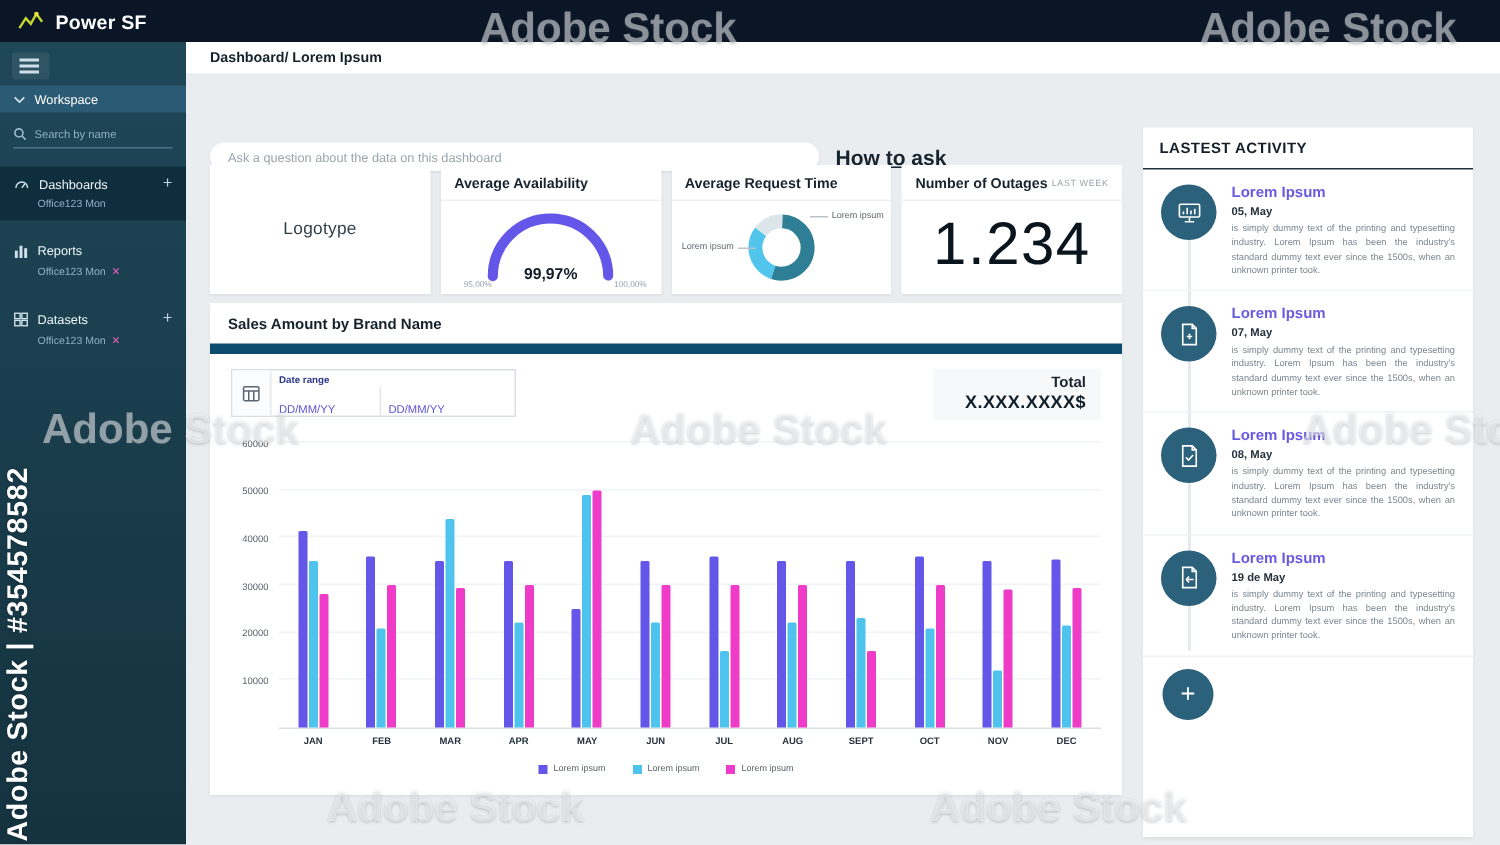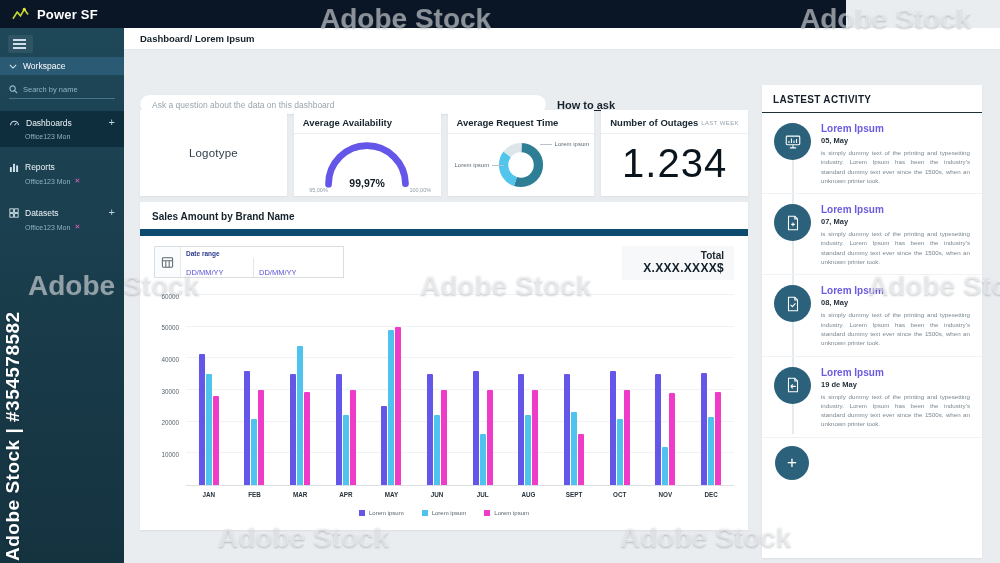--- a/index.html
+++ b/index.html
@@ -4,21 +4,21 @@
 <style>
   * { box-sizing: border-box; margin: 0; padding: 0; }
   html,body { width:1000px; height:563px; }
   body {
     position: relative; overflow: hidden;
     background:#eaedf0;
     font-family:"Liberation Sans", sans-serif;
     color:#1a2630;
   }
   
-  .topbar { position:absolute; left:0; top:0; width:846px; height:28px;
+  .topbar { position:absolute; left:0; top:0; width:1000px; height:28px;
     background:#0a1626; display:flex; align-items:center; gap:8px; padding:0 12px; z-index:5; }
   .app-name { color:#fff; font-size:13px; font-weight:700; letter-spacing:.2px; }
 
   
   .sidebar { position:absolute; left:0; top:28px; width:124px; bottom:0;
     background:linear-gradient(180deg,#1e4758 0%,#15323f 100%); z-index:4; }
   .hamburger { width:25px; height:18px; margin:7px 8px 4px; display:flex; flex-direction:column;
     justify-content:center; gap:2.5px; background:rgba(255,255,255,.08); padding:3px 5px; border-radius:2px; cursor:pointer; }
   .hamburger b { display:block; height:1.5px; background:#cfe0e9; width:13px; }
   .ws-row { height:18px; background:#2b5b74; display:flex; align-items:center; gap:6px;
@@ -42,21 +42,21 @@
   .main { position:absolute; left:124px; top:28px; right:0; bottom:0; }
   .breadcrumb-bar { position:absolute; left:0; right:0; top:0; height:22px; background:#fff;
     border-bottom:1px solid #e4e8eb; display:flex; align-items:center; padding-left:16px; }
   .breadcrumb { font-size:9.5px; font-weight:700; color:#14212b; }
 
   .ask-row { position:absolute; left:16px; top:67px; display:flex; align-items:center; gap:11px; }
   .ask-input { width:406px; height:19px; border:none; outline:none; border-radius:10px;
     background:#fff; box-shadow:0 1px 2px rgba(20,40,60,.08); padding:0 12px; font-size:8.5px;
     font-family:inherit; color:#3c4a54; }
   .ask-input::placeholder { color:#98a5ae; }
-  .how-to-ask { font-size:11px; font-weight:700; color:#17242e; text-decoration:underline; cursor:pointer; }
+  .how-to-ask { font-size:14px; font-weight:700; color:#17242e; text-decoration:underline; cursor:pointer; }
 
   
   .cards-row { position:absolute; left:16px; top:82px; width:608px; height:86px; display:flex; gap:7px; }
   .card { flex:1; background:#fff; box-shadow:0 1px 2px rgba(20,40,60,.07); overflow:hidden; position:relative; }
   .card-head { display:flex; align-items:center; justify-content:space-between;
     padding:7px 9px 5px; border-bottom:1px solid #edf0f2; }
   .card-title { font-size:9.5px; font-weight:700; color:#17242e; }
   .badge { font-size:6px; color:#99a4ac; letter-spacing:.4px; }
   .logo-card { display:flex; align-items:center; justify-content:center;
     font-size:11.5px; color:#33414b; letter-spacing:.2px; }

